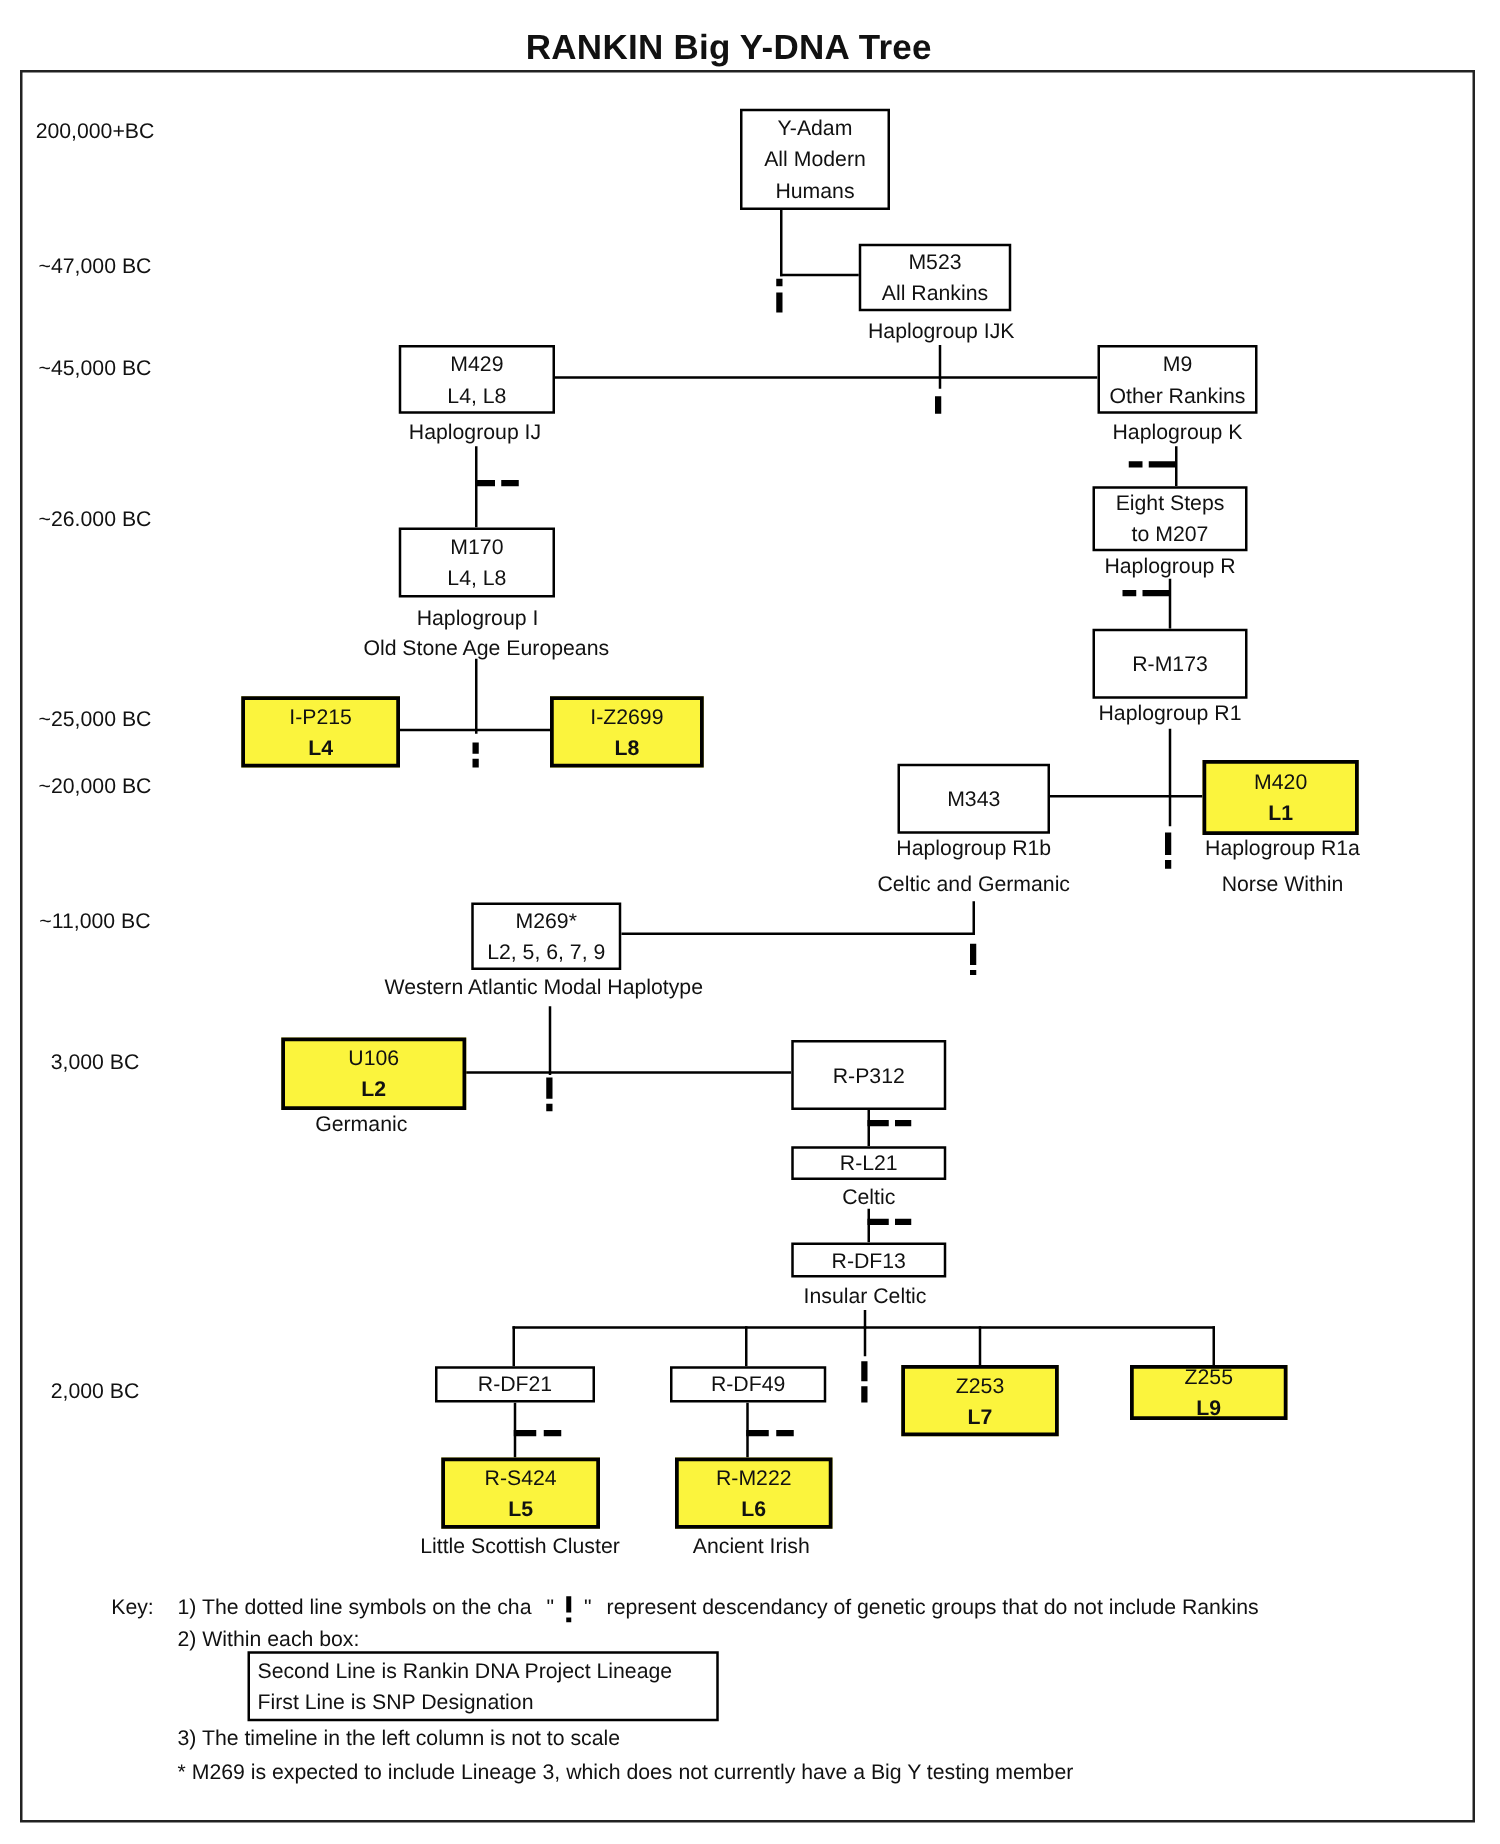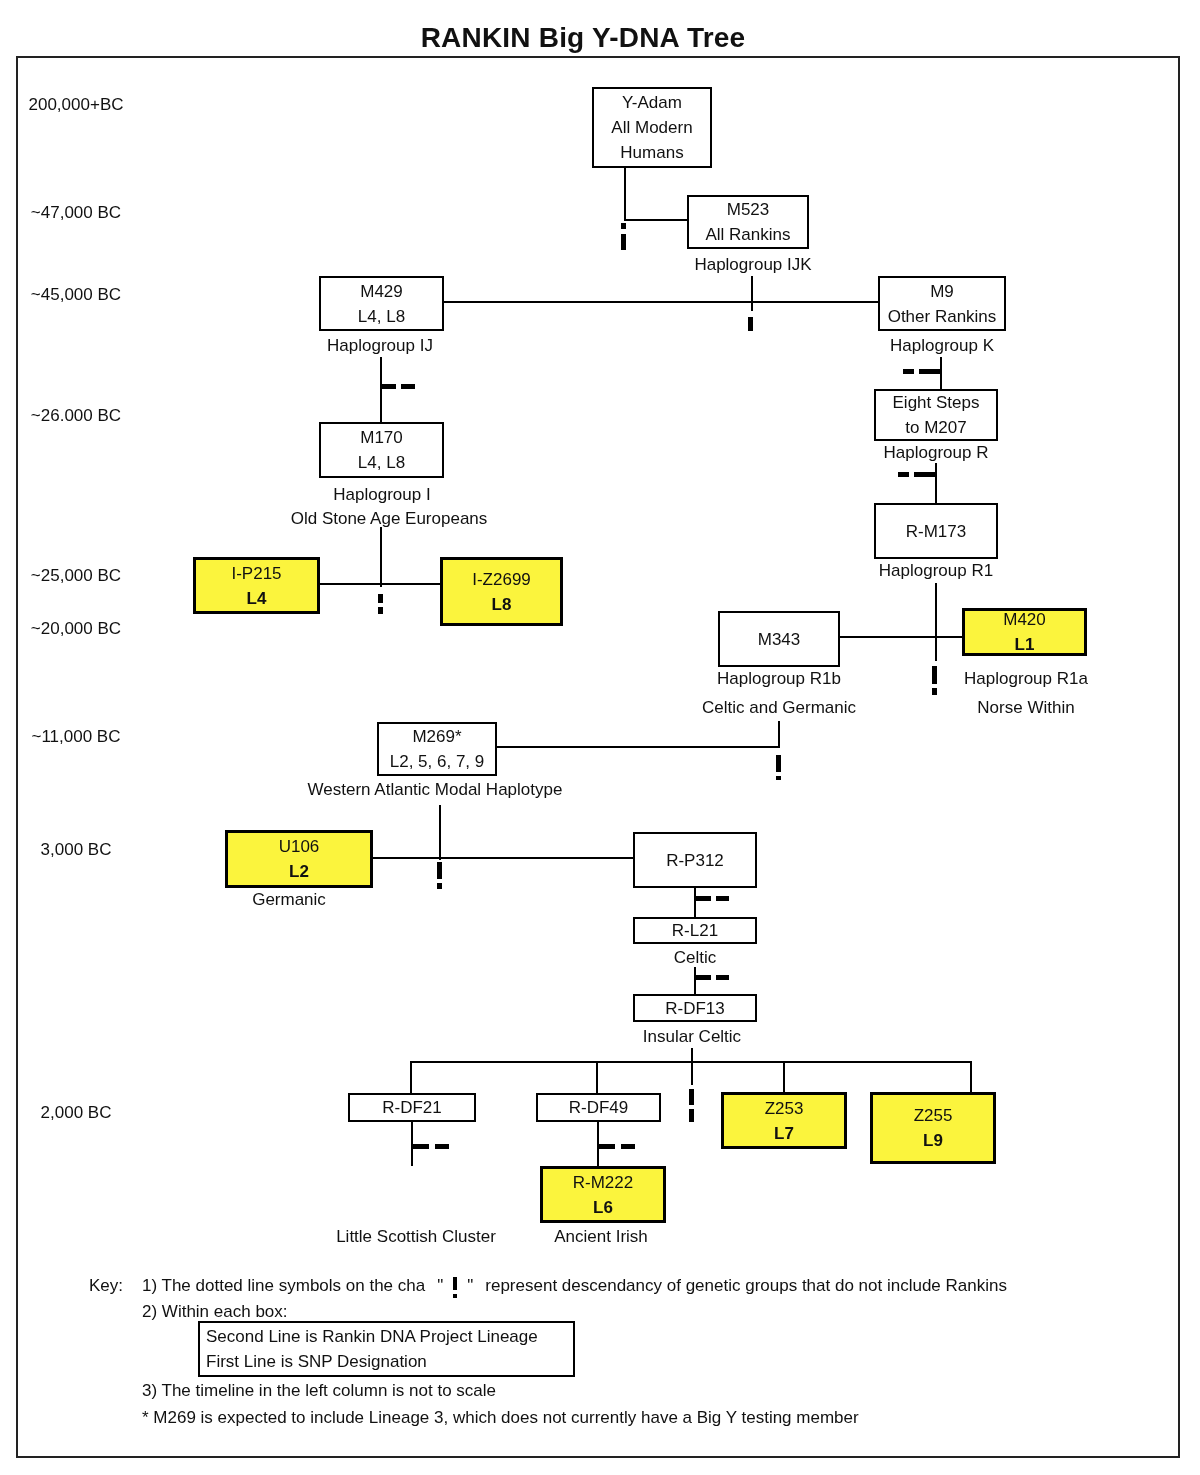--- a/index.html
+++ b/index.html
@@ -137,28 +137,28 @@
     <div>M170</div>
     <div>L4, L8</div>
   </div>
   <div class="node" style="left:874px;top:503px;width:124px;height:56px">
     <div>R-M173</div>
   </div>
   <div class="node hl" style="left:193px;top:557px;width:127px;height:57px">
     <div>I-P215</div>
     <div class="b">L4</div>
   </div>
-  <div class="node hl" style="left:440px;top:557px;width:123px;height:69px">
+  <div class="node hl" style="left:440px;top:557px;width:123px;height:57px">
     <div>I-Z2699</div>
     <div class="b">L8</div>
   </div>
   <div class="node" style="left:718px;top:611px;width:122px;height:56px">
     <div>M343</div>
   </div>
-  <div class="node hl" style="left:962px;top:608px;width:125px;height:48px">
+  <div class="node hl" style="left:962px;top:608px;width:125px;height:60px">
     <div>M420</div>
     <div class="b">L1</div>
   </div>
   <div class="node" style="left:377px;top:722px;width:120px;height:54px">
     <div>M269*</div>
     <div>L2, 5, 6, 7, 9</div>
   </div>
   <div class="node hl" style="left:225px;top:830px;width:148px;height:58px">
     <div>U106</div>
     <div class="b">L2</div>
@@ -175,23 +175,27 @@
   <div class="node" style="left:348px;top:1093px;width:128px;height:29px">
     <div>R-DF21</div>
   </div>
   <div class="node" style="left:536px;top:1093px;width:125px;height:29px">
     <div>R-DF49</div>
   </div>
   <div class="node hl" style="left:721px;top:1092px;width:126px;height:57px">
     <div>Z253</div>
     <div class="b">L7</div>
   </div>
-  <div class="node hl" style="left:870px;top:1092px;width:126px;height:72px">
+  <div class="node hl" style="left:904px;top:1092px;width:126px;height:44px">
     <div>Z255</div>
     <div class="b">L9</div>
+  </div>
+  <div class="node hl" style="left:353px;top:1166px;width:127px;height:57px">
+    <div>R-S424</div>
+    <div class="b">L5</div>
   </div>
   <div class="node hl" style="left:540px;top:1166px;width:126px;height:57px">
     <div>R-M222</div>
     <div class="b">L6</div>
   </div>
 
   <div class="cap" style="left:753px;top:256px">Haplogroup IJK</div>
   <div class="cap" style="left:380px;top:337px">Haplogroup IJ</div>
   <div class="cap" style="left:942px;top:337px">Haplogroup K</div>
   <div class="cap" style="left:936px;top:444px">Haplogroup R</div>

